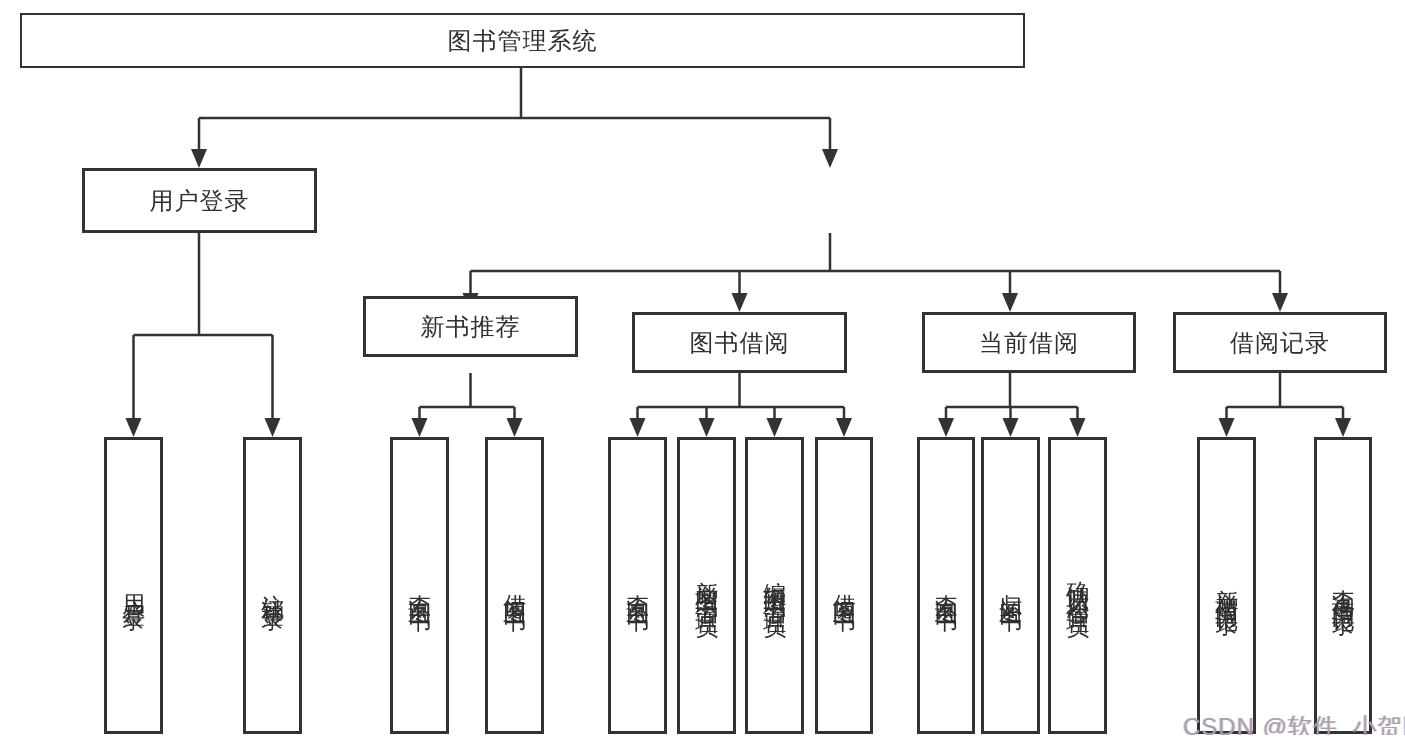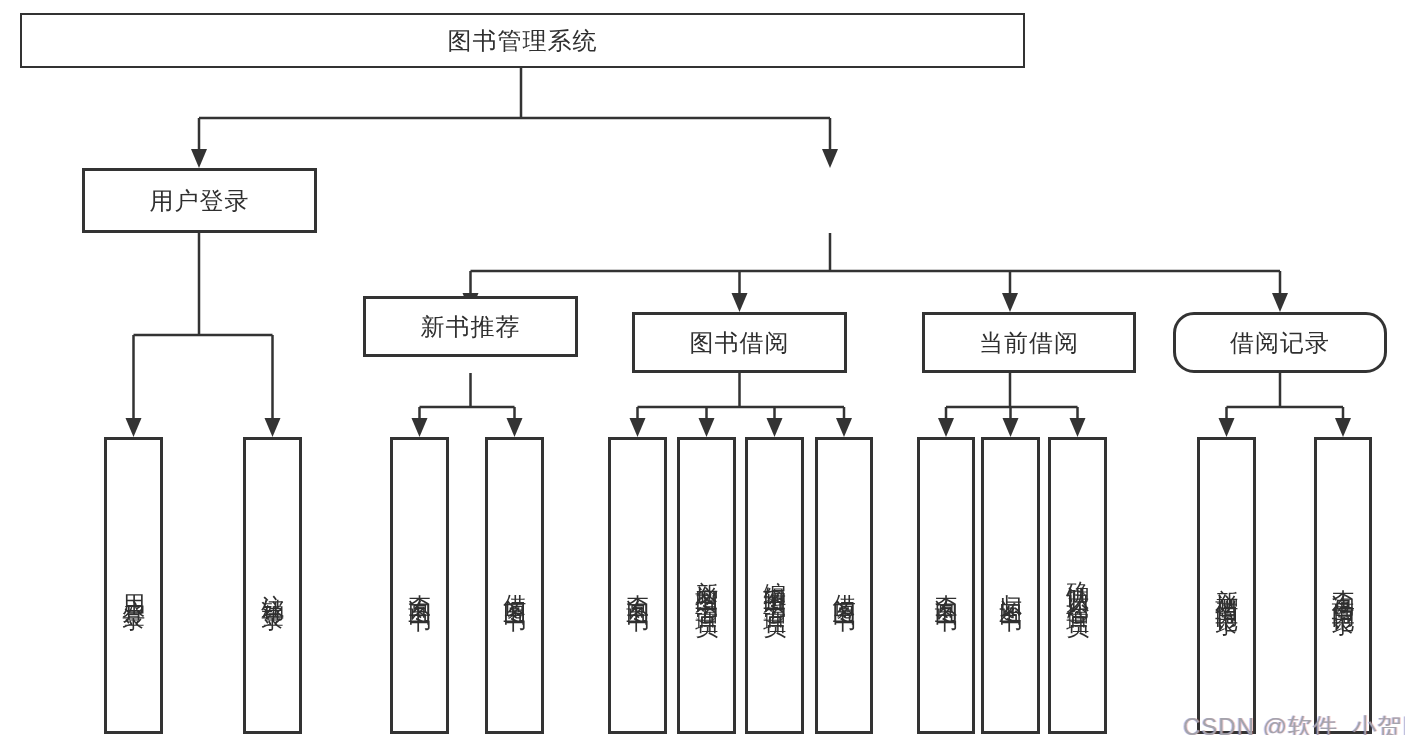--- a/index.html
+++ b/index.html
@@ -110,21 +110,21 @@
 
   <div class="node" style="left:363px;top:296px;width:215px;height:61px;">
     <span class="hlabel">新书推荐</span>
   </div>
   <div class="node" style="left:632px;top:312px;width:215px;height:61px;">
     <span class="hlabel">图书借阅</span>
   </div>
   <div class="node" style="left:922px;top:312px;width:214px;height:61px;">
     <span class="hlabel">当前借阅</span>
   </div>
-  <div class="node" style="left:1173px;top:312px;width:214px;height:61px;border-radius:21px;">
+  <div class="node" style="left:1173px;top:312px;width:214px;height:61px;">
     <span class="hlabel">借阅记录</span>
   </div>
 
   <div class="node vbox" style="left:104px;top:437px;width:59px;height:297px;">
     <span class="vlabel">用户登录</span>
   </div>
   <div class="node vbox" style="left:243px;top:437px;width:59px;height:297px;">
     <span class="vlabel">注销登录</span>
   </div>
 

